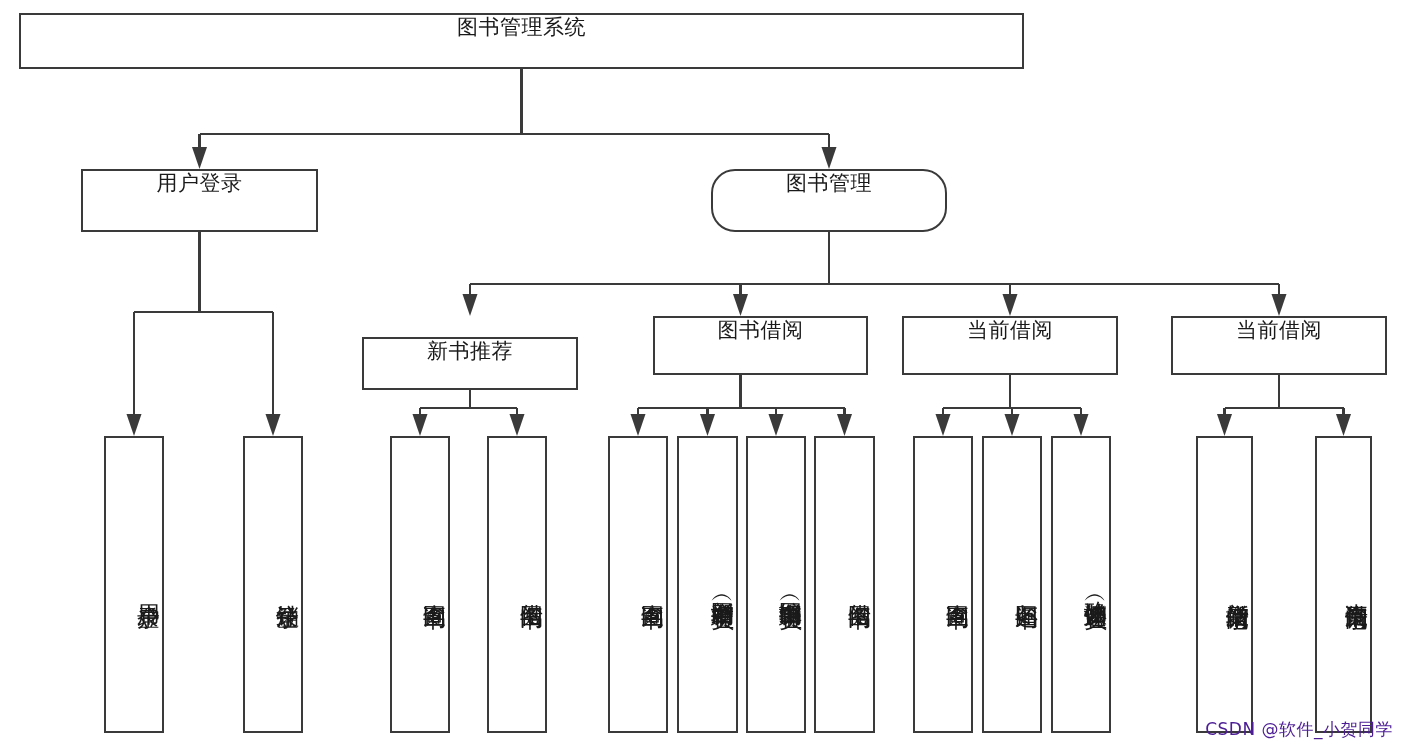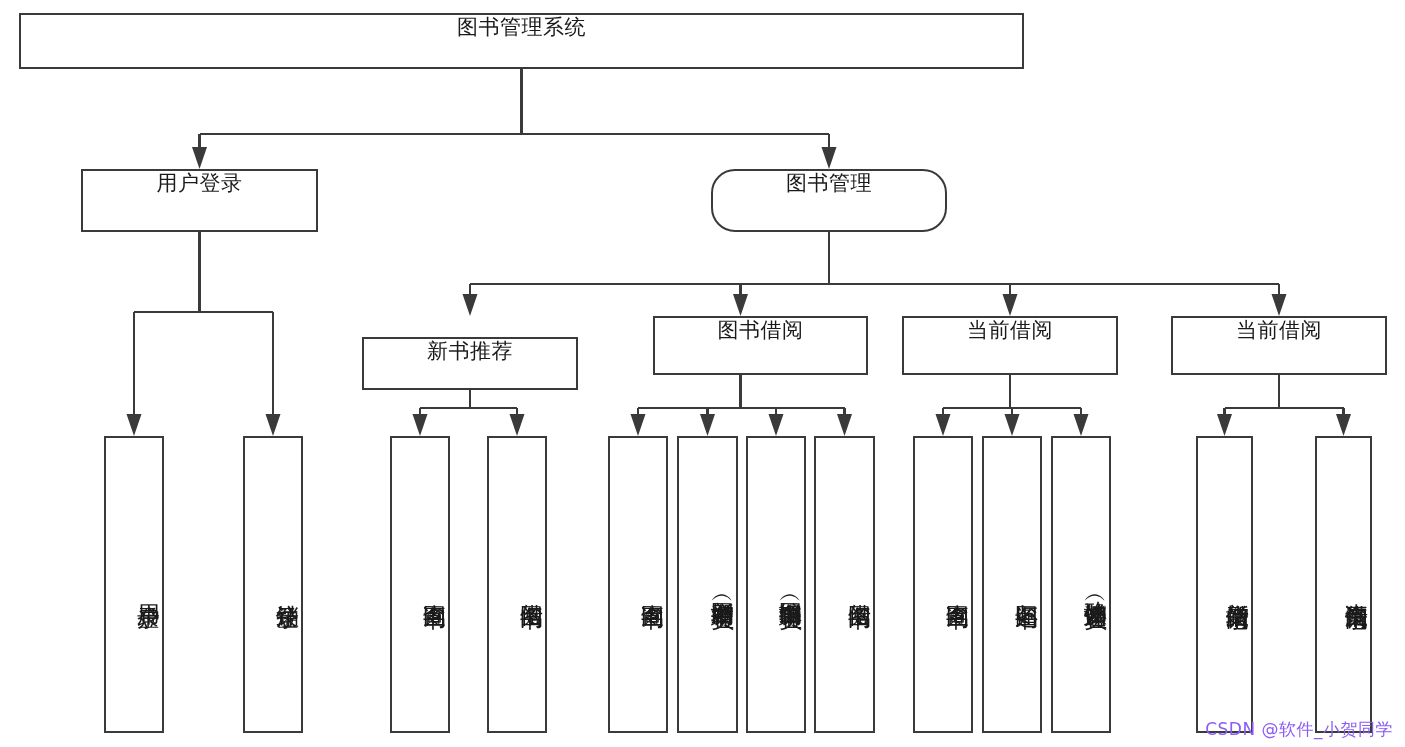--- a/index.html
+++ b/index.html
@@ -55,21 +55,21 @@
   .node.v > span {
     writing-mode: vertical-rl;
     text-orientation: upright;
     display: block;
   }
   #watermark {
     position: absolute;
     right: 12px;
     bottom: 6px;
     font-size: 17px;
-    color: #8b5cf6;
+    color: #4c1d95;
     letter-spacing: 0.5px;
     white-space: nowrap;
     user-select: none;
   }
 </style>
 </head>
 <body>
 
 <div id="canvas">
 

